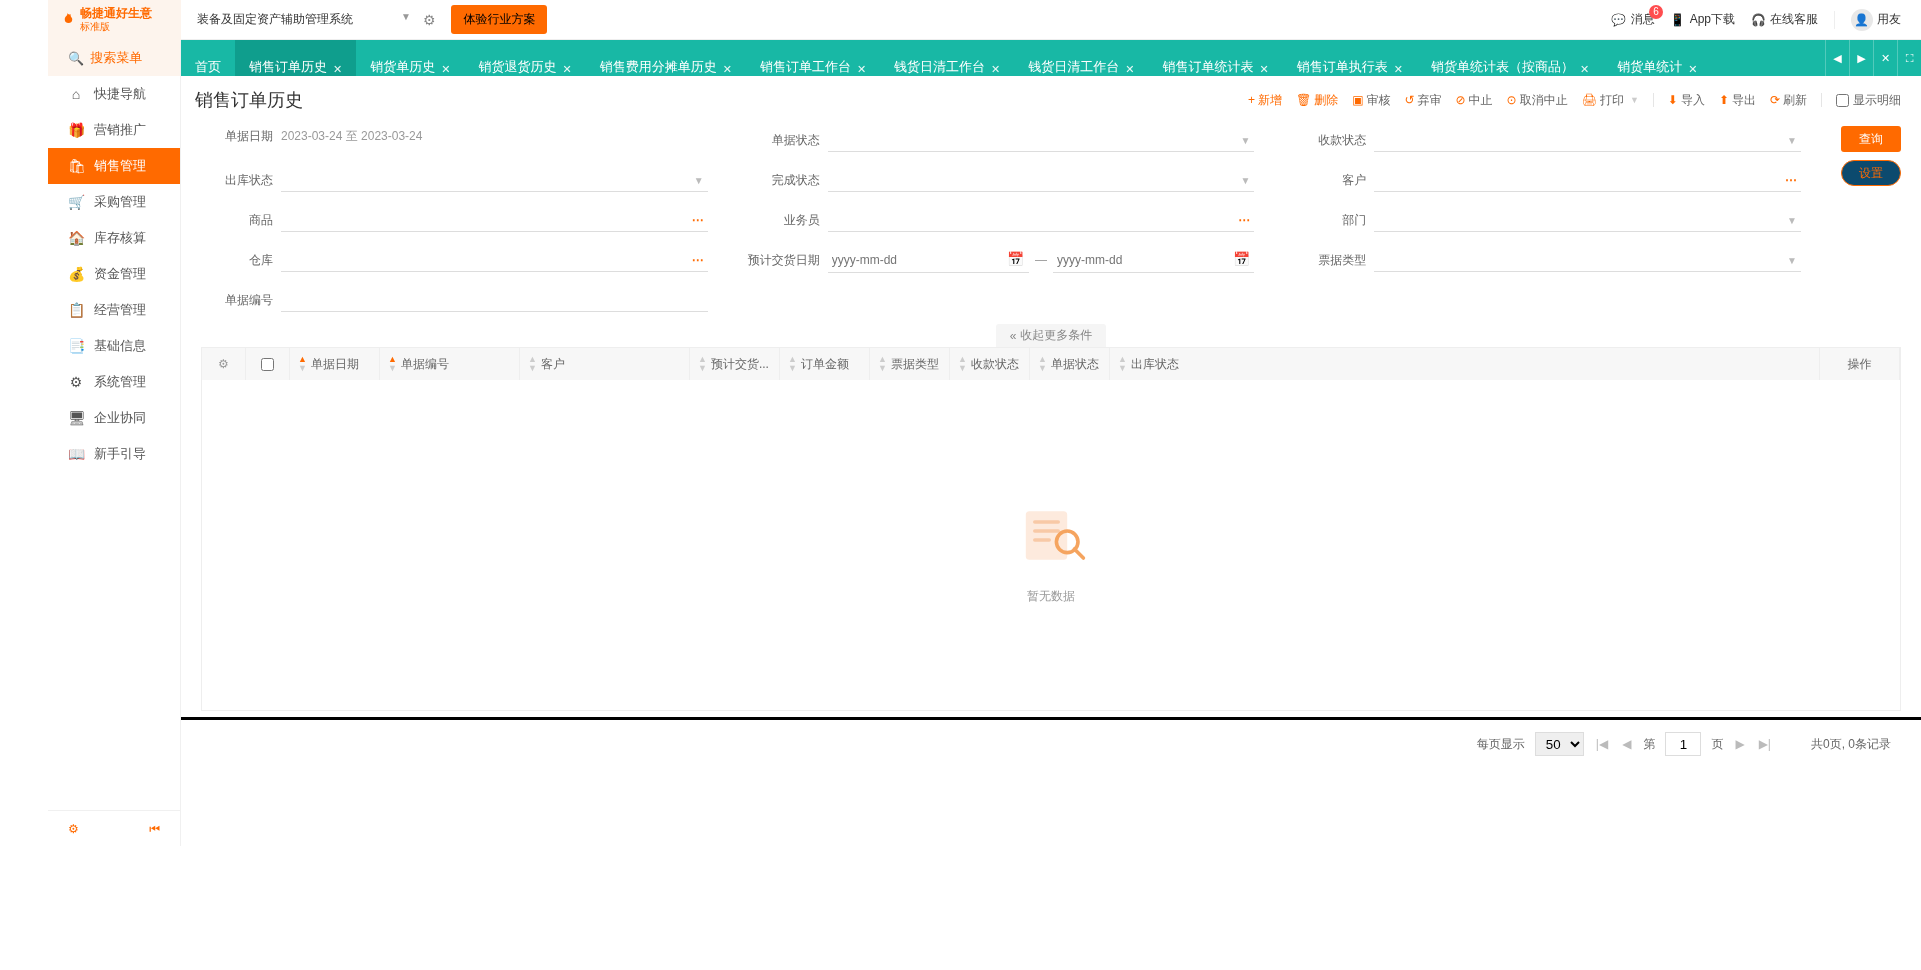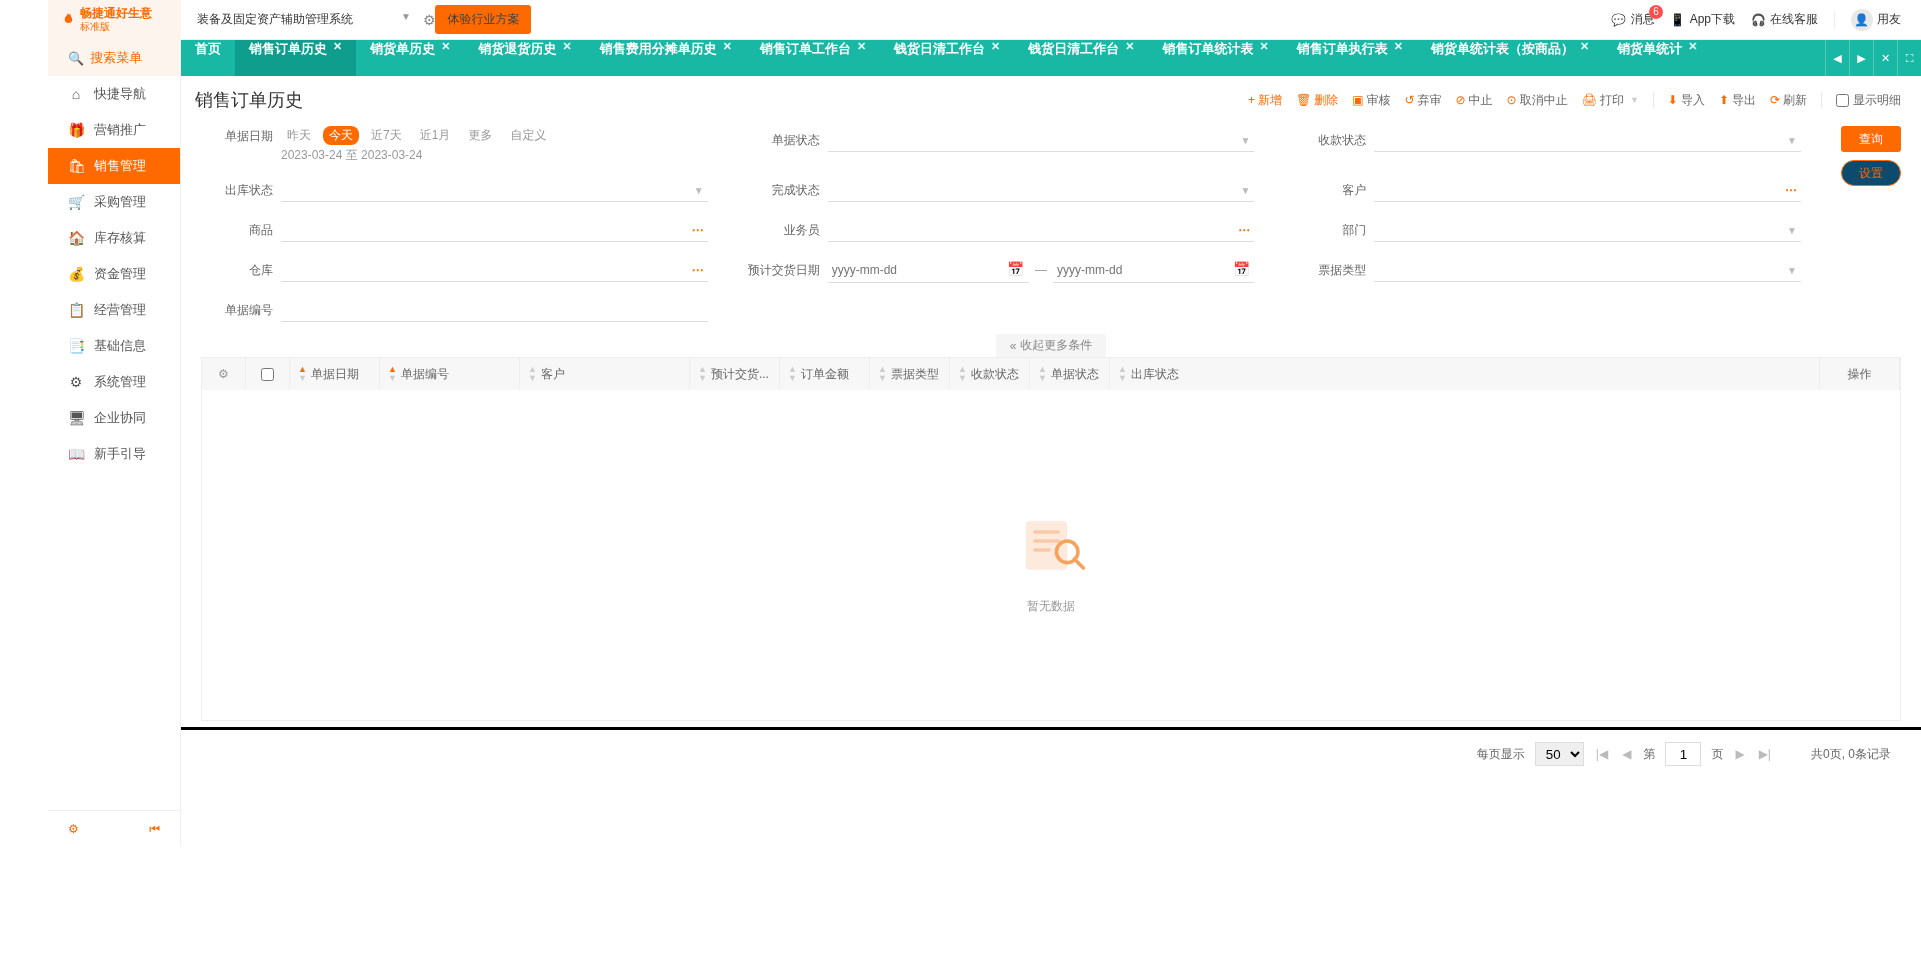--- a/index.html
+++ b/index.html
@@ -9,21 +9,21 @@
 
 .top-header { height: 40px; display: flex; align-items: center; border-bottom: 1px solid #eee; background: #fff; }
 .logo-box { width: 133px; height: 40px; background: #fdf4ed; display: flex; align-items: center; padding-left: 10px; gap: 4px; }
 .logo-svg { width: 18px; height: 18px; }
 .logo-text { display: flex; flex-direction: column; line-height: 1.1; }
 .logo-title { color: #ff6a00; font-size: 12px; font-weight: bold; }
 .logo-sub { color: #ff6a00; font-size: 10px; }
 .system-select { display: flex; align-items: flex-start; gap: 8px; margin-left: 16px; color: #333; }
 .dropdown-chev { color: #999; font-size: 10px; margin-left: 40px; }
 .gear-btn { color: #888; margin-left: 12px; font-size: 14px; cursor: pointer; }
-.orange-btn { background: #ff6a00; color: #404040; border: none; padding: 6px 12px; border-radius: 3px; margin-left: 0; cursor: pointer; font-size: 12px; }
+.orange-btn { background: #ff6a00; color: #000000; border: none; padding: 6px 12px; border-radius: 3px; margin-left: 16px; cursor: pointer; font-size: 12px; }
 .top-spacer { flex: 1; }
 .top-right { display: flex; align-items: center; gap: 16px; padding-right: 20px; }
 .top-link { display: flex; align-items: center; gap: 4px; color: #333; cursor: pointer; position: relative; }
 .badge { position: absolute; top: -6px; right: -8px; background: #ff4d4f; color: #fff; border-radius: 8px; font-size: 10px; padding: 0 4px; line-height: 14px; }
 .divider-v { width: 1px; height: 18px; background: #eee; }
 .avatar { width: 22px; height: 22px; border-radius: 50%; background: #e8e8e8; display: flex; align-items: center; justify-content: center; color: #999; }
 
 
 .main-row { flex: 1; display: flex; min-height: 0; }
 
@@ -34,21 +34,21 @@
 .side-item.active { background: #ff6a00; color: #fff; }
 .side-item .icon { width: 16px; text-align: center; font-size: 14px; }
 .sidebar-footer { margin-top: auto; height: 36px; display: flex; align-items: center; justify-content: space-between; border-top: 1px solid #f0f0f0; padding: 0 20px; color: #ff6a00; }
 
 
 .right-area { flex: 1; display: flex; flex-direction: column; min-width: 0; }
 
 
 .tabs-bar { height: 36px; background: #18b8a5; display: flex; align-items: stretch; overflow: hidden; }
 .tabs-scroll { display: flex; flex: 1; overflow: hidden; }
-.tab { display: flex; align-items: flex-start; padding: 0 14px; color: #fff; font-size: 13px; gap: 6px; cursor: pointer; white-space: nowrap; font-weight: bold; }
+.tab { display: flex; align-items: flex-end; padding: 0 14px; color: #fff; font-size: 13px; gap: 6px; cursor: pointer; white-space: nowrap; }
 .tab.active { background: #0f9e8d; }
 .tab .close { font-size: 11px; opacity: 0.9; }
 .tabs-ctrl { display: flex; }
 .tabs-ctrl .tbtn { width: 24px; display: flex; align-items: center; justify-content: center; color: #fff; border-left: 1px solid rgba(255,255,255,0.25); cursor: pointer; font-size: 11px; }
 
 
 .page-head { display: flex; align-items: center; padding: 12px 20px 8px 14px; }
 .page-title { font-size: 18px; color: #333; }
 .head-spacer { flex: 1; }
 .toolbar { display: flex; align-items: center; gap: 14px; }
@@ -320,28 +320,20 @@
           </label>
         </div>
       </div>
 
       <div class="filter-panel">
         <div class="filter-grid">
 
           <div class="field" style="align-items:flex-start">
             <div class="field-label" style="padding-top:2px">单据日期</div>
             <div class="field-body">
-              <div class="date-tabs" id="date-tabs">
-                  <span class="dt">昨天</span>
-                  <span class="dt active">今天</span>
-                  <span class="dt">近7天</span>
-                  <span class="dt">近1月</span>
-                  <span class="dt">更多</span>
-                  <span class="dt">自定义</span>
-                </div>
               <div class="dt-range-text">2023-03-24 至 2023-03-24</div>
             </div>
           </div>
           <div class="field">
             <div class="field-label">单据状态</div>
             <div class="field-body line-sel"><input class="line-input" style=""><span class="sel-caret">▼</span></div>
           </div>
           <div class="field">
             <div class="field-label">收款状态</div>
             <div class="field-body line-sel"><input class="line-input" style=""><span class="sel-caret">▼</span></div>

